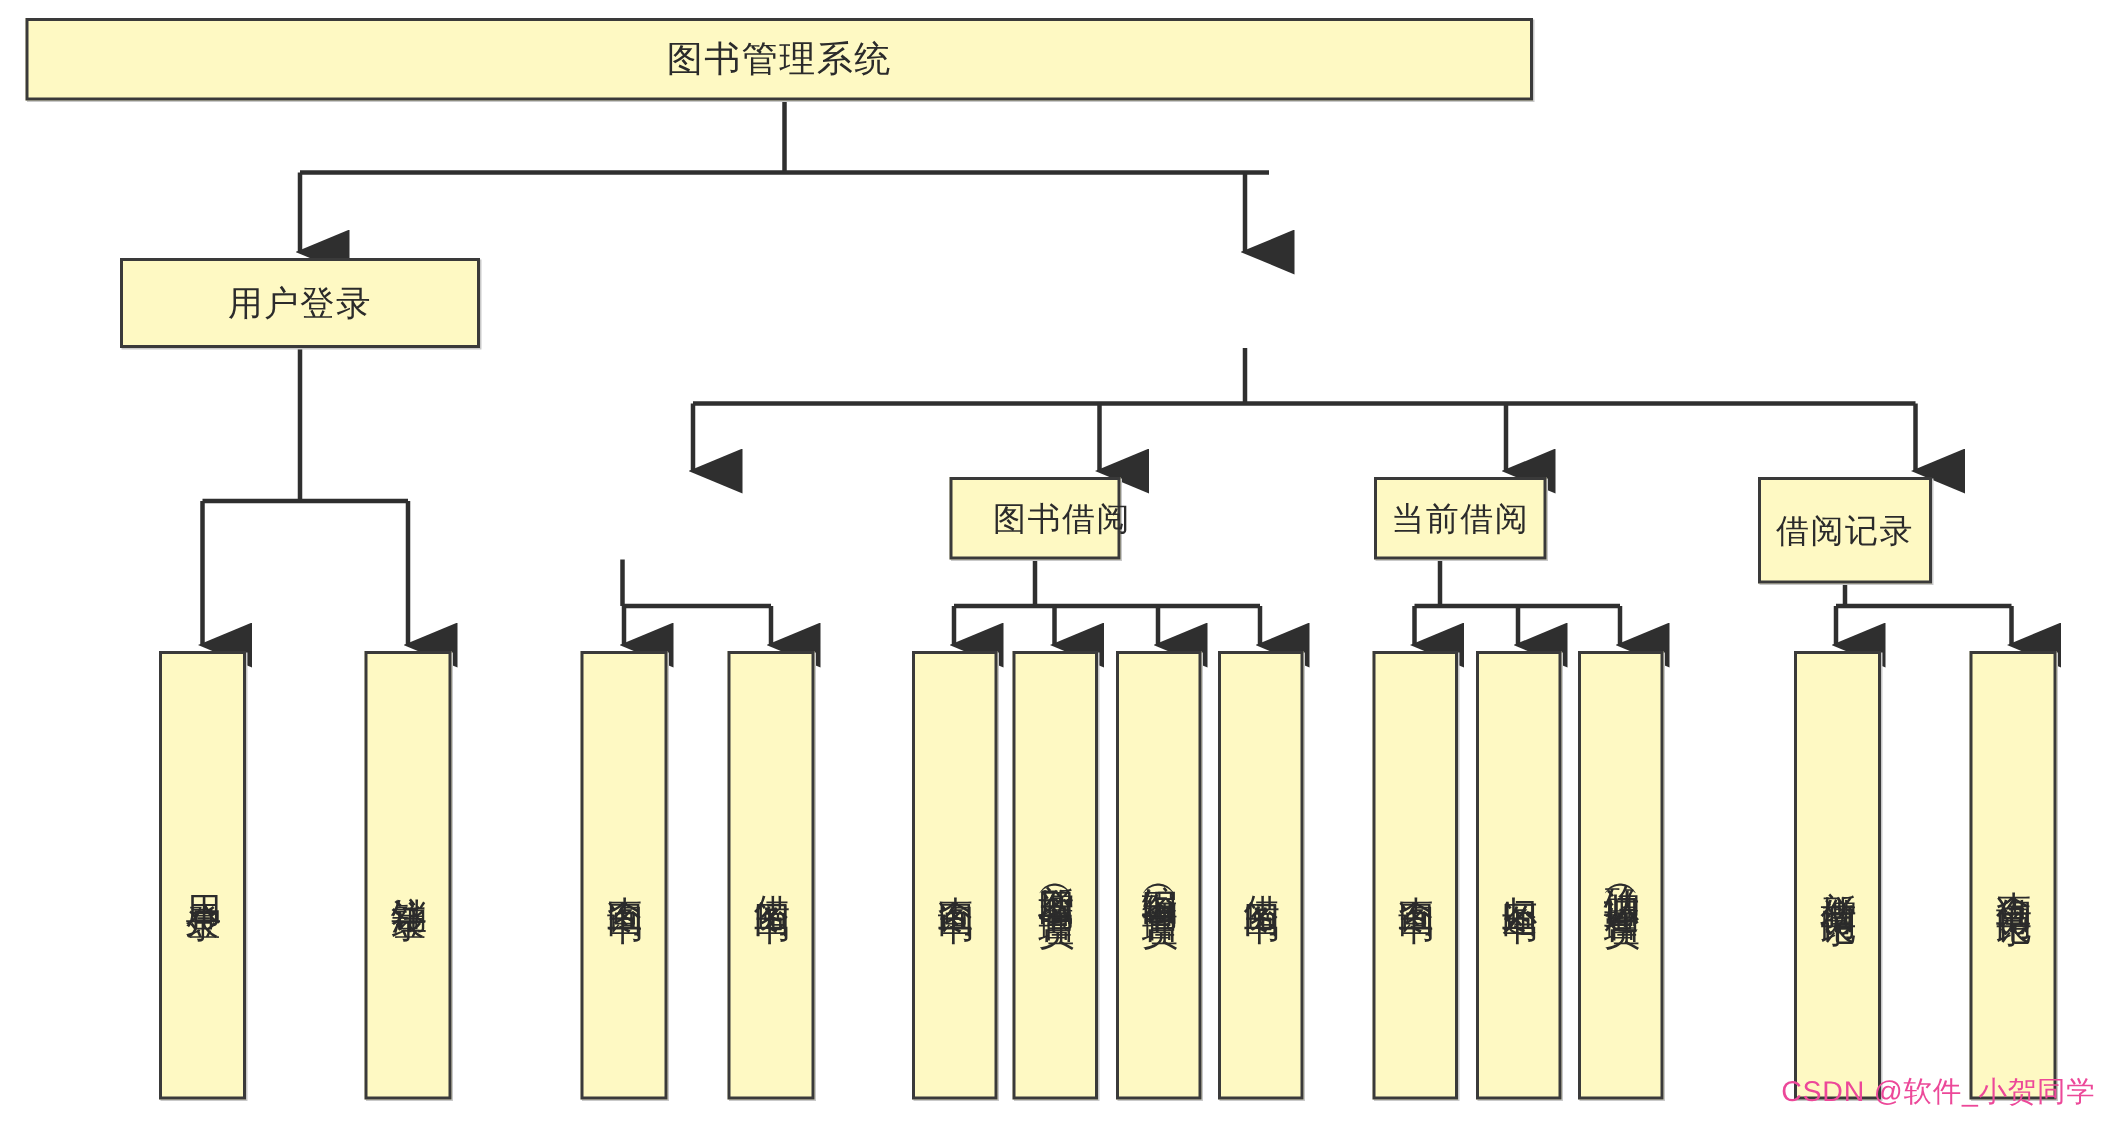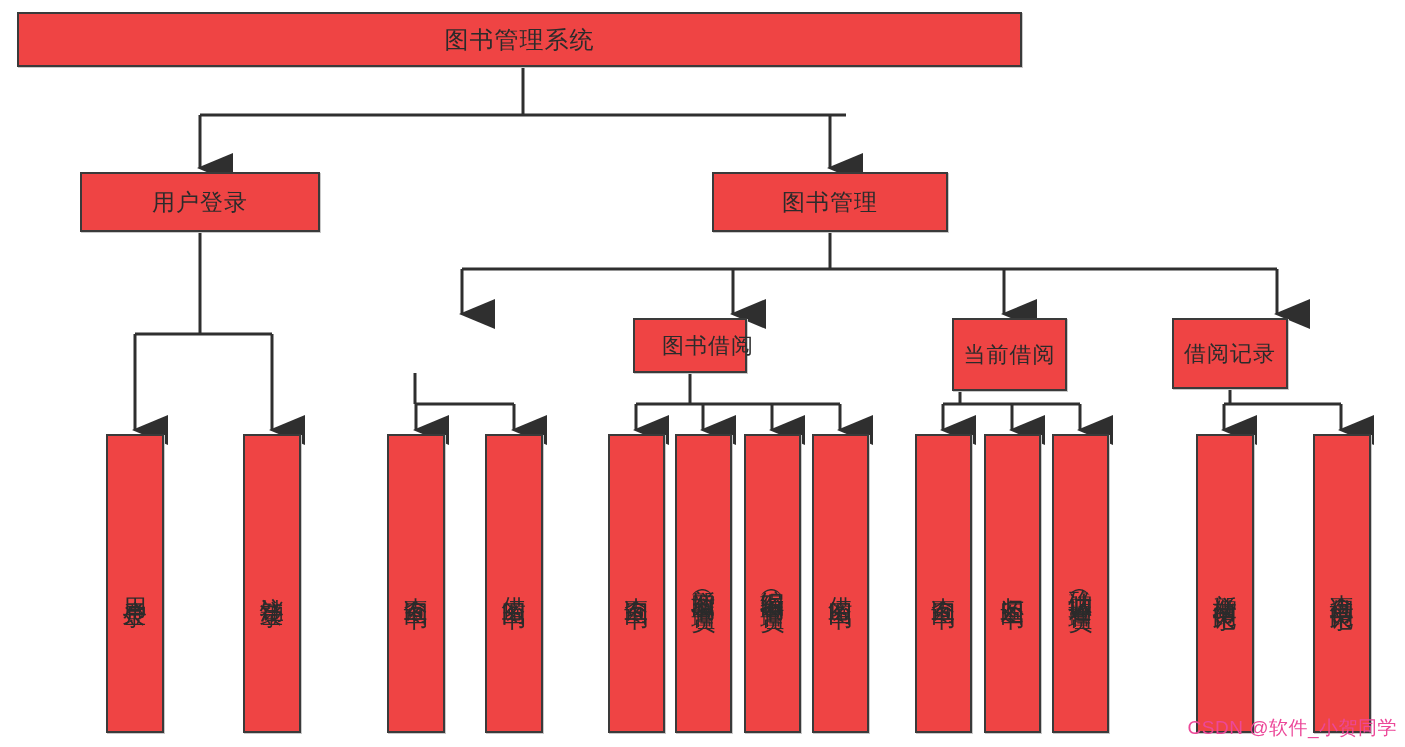--- a/index.html
+++ b/index.html
@@ -23,21 +23,21 @@
     left: 0;
     top: 0;
     width: 1405px;
     height: 747px;
     pointer-events: none;
   }
   .node {
     position: absolute;
     box-sizing: border-box;
     border: 2.5px solid #3a3a3a;
-    background: #ef4444;
+    background: #fef9c3;
     display: flex;
     align-items: center;
     justify-content: center;
     color: #2b2b2b;
     box-shadow: 1px 1px 0 #c9c9c9;
   }
   .node .label {
     font-size: 23px;
     line-height: 1.15;
     letter-spacing: 1px;
@@ -130,28 +130,25 @@
     </g>
   </svg>
 
   <div class="node root" style="left:17px; top:12px; width:1005px; height:55px;">
     <span class="label">图书管理系统</span>
   </div>
 
   <div class="node lvl1" style="left:80px; top:172px; width:240px; height:60px;">
     <span class="label">用户登录</span>
   </div>
-  <div class="node lvl1" style="left:712px; top:172px; width:236px; height:60px;">
-    <span class="label">图书管理</span>
-  </div>
 
   <div class="node lvl2" style="left:633px; top:318px; width:114px; height:55px;padding-left:36px;">
     <span class="label">图书借阅</span>
   </div>
-  <div class="node lvl2" style="left:952px; top:318px; width:115px; height:73px;">
+  <div class="node lvl2" style="left:916px; top:318px; width:115px; height:55px;">
     <span class="label">当前借阅</span>
   </div>
   <div class="node lvl2" style="left:1172px; top:318px; width:116px; height:71px;">
     <span class="label">借阅记录</span>
   </div>
 
   <div class="node leaf" style="left:106px; top:434px; width:58px; height:299px;">
     <span class="label">用户登录</span>
   </div>
   <div class="node leaf" style="left:243px; top:434px; width:58px; height:299px;">

